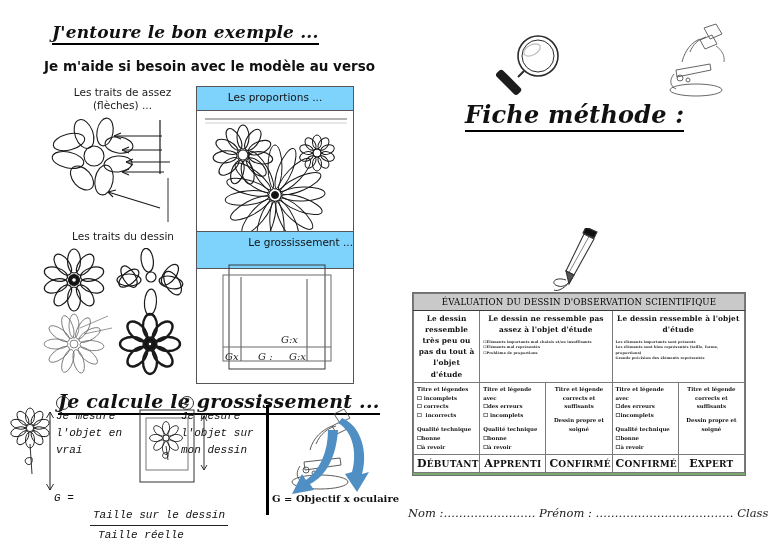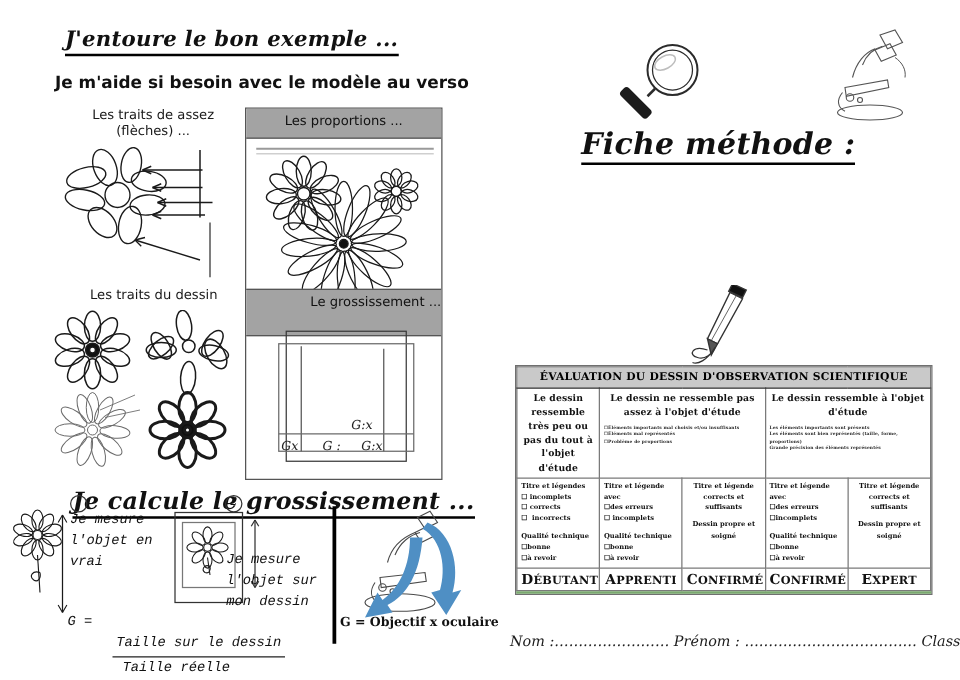--- a/index.html
+++ b/index.html
@@ -65,42 +65,42 @@
   }
   .box-hdr {
     position: absolute;
     left: 0; width: 100%;
     box-sizing: border-box;
     border-bottom: 1.4px solid #555;
     text-align: center;
     font-family: "DejaVu Sans", sans-serif;
     font-size: 10.5px;
     padding: 4px 0 4px 0;
-    background: #a3a3a3;
+    background: #7dd3fc;
   }
   #prop-hdr { top: 0; height: 24px; }
   #gross-hdr { top: 144px; height: 38px; border-top: 1.4px solid #555; text-align: right; }
 
   
   .ink { display:block; }
 
   
   #t-calcule {
     left: 58px; top: 390px;
     font-size: 19px;
   }
   .hand-txt {
     font-family: Liberation Mono, monospace;
     font-style: italic;
     font-size: 11px;
     color: #111;
     line-height: 1.55;
   }
   #mes-vrai  { left: 56px; top: 408px; width: 76px; }
-  #mes-dess  { left: 181px; top: 408px; width: 86px; margin-top: 32px; }
+  #mes-dess  { left: 181px; top: 408px; width: 86px; }
   #formula   { left: 54px; top: 490px; width: 200px; }
   .frac {
     display: inline-block;
     vertical-align: middle;
     text-align: center;
   }
   .frac .num { border-bottom: 1.1px solid #222; padding: 0 3px 1px 3px; display:block;margin-left:36px; }
   .frac .den { padding: 1px 3px 0 3px; display:block; }
   #gross-formula {
     left: 272px; top: 493px;
@@ -157,21 +157,21 @@
   }
   #eval td, #eval th {
     border: 0.9px solid #7a7a7a;
     vertical-align: top;
     padding: 2px 3px;
     font-family: "DejaVu Serif", serif;
   }
   #eval .thead {
     background: #c9c9c9;
     text-align: center;
-    font-weight: bold;
+    font-weight: normal;
     font-size: 8.6px;
     letter-spacing: .2px;
     padding: 3px 0;
     border-bottom: 1.4px solid #3a3a3a;
     color: #000;
   }
   .colhdr {
     text-align: center;
     font-weight: bold;
     font-size: 7.4px;

